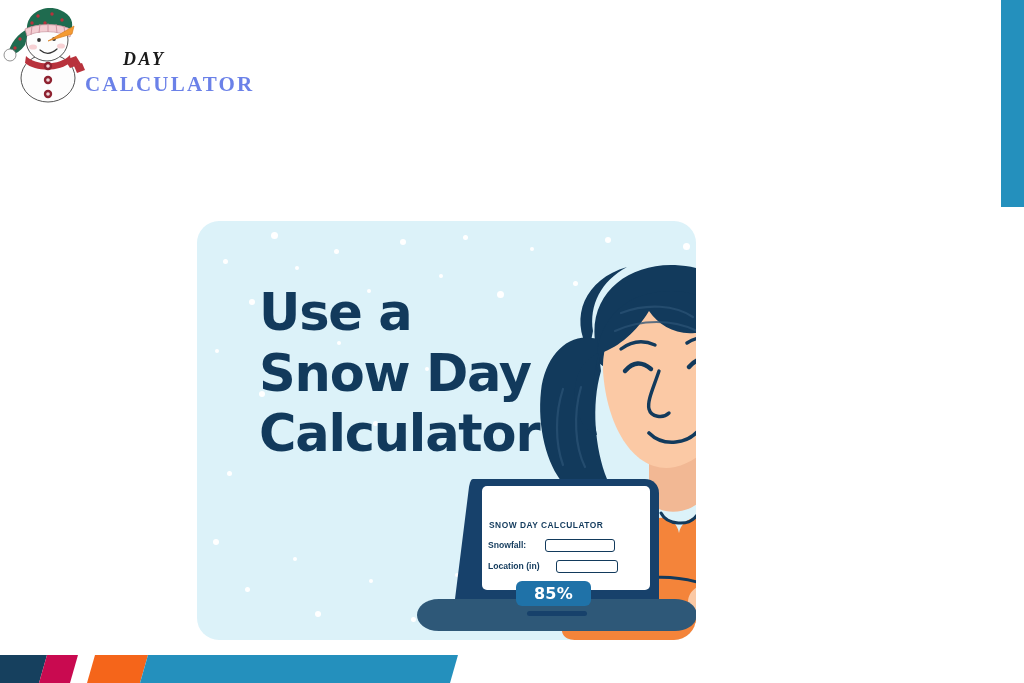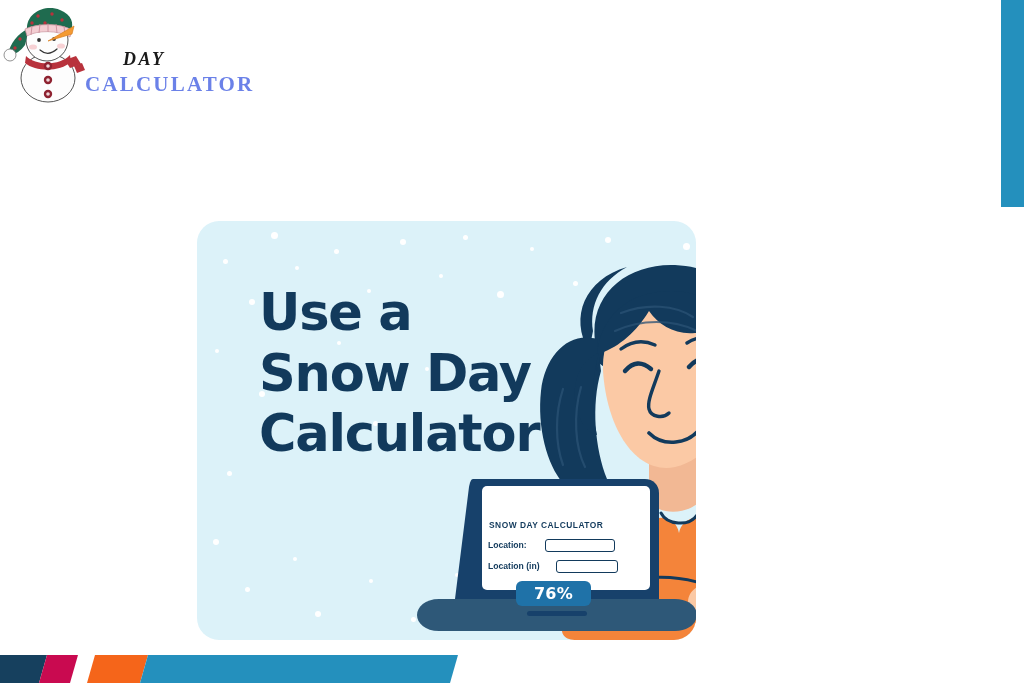--- a/index.html
+++ b/index.html
@@ -443,30 +443,30 @@
 
           <rect x="330" y="390" width="60" height="5" rx="2.5" fill="#17416b"></rect>
         </g>
       </svg>
     </div>
 
     <div class="screen-ui">
       <div class="screen-title">SNOW DAY CALCULATOR</div>
 
       <div class="field-row r1">
-        <span class="field-label">Location:</span>
+        <span class="field-label">Snowfall:</span>
         <span class="field-box"></span>
       </div>
 
       <div class="field-row r2">
         <span class="field-label">Location (in)</span>
         <span class="field-box"></span>
       </div>
 
-      <div class="result-badge">76%</div>
+      <div class="result-badge">85%</div>
     </div>
   </div>
 
   <div class="stripes">
     <svg viewBox="0 0 1024 33" width="1024" height="33" preserveAspectRatio="none" aria-hidden="true">
       <polygon points="0,5 47,5 39,33 0,33" fill="#16405e"></polygon>
       <polygon points="47,5 78,5 70,33 39,33" fill="#c90a50"></polygon>
       <polygon points="95,5 148,5 140,33 87,33" fill="#f5651a"></polygon>
       <polygon points="148,5 458,5 450,33 140,33" fill="#2490bd"></polygon>
     </svg>

